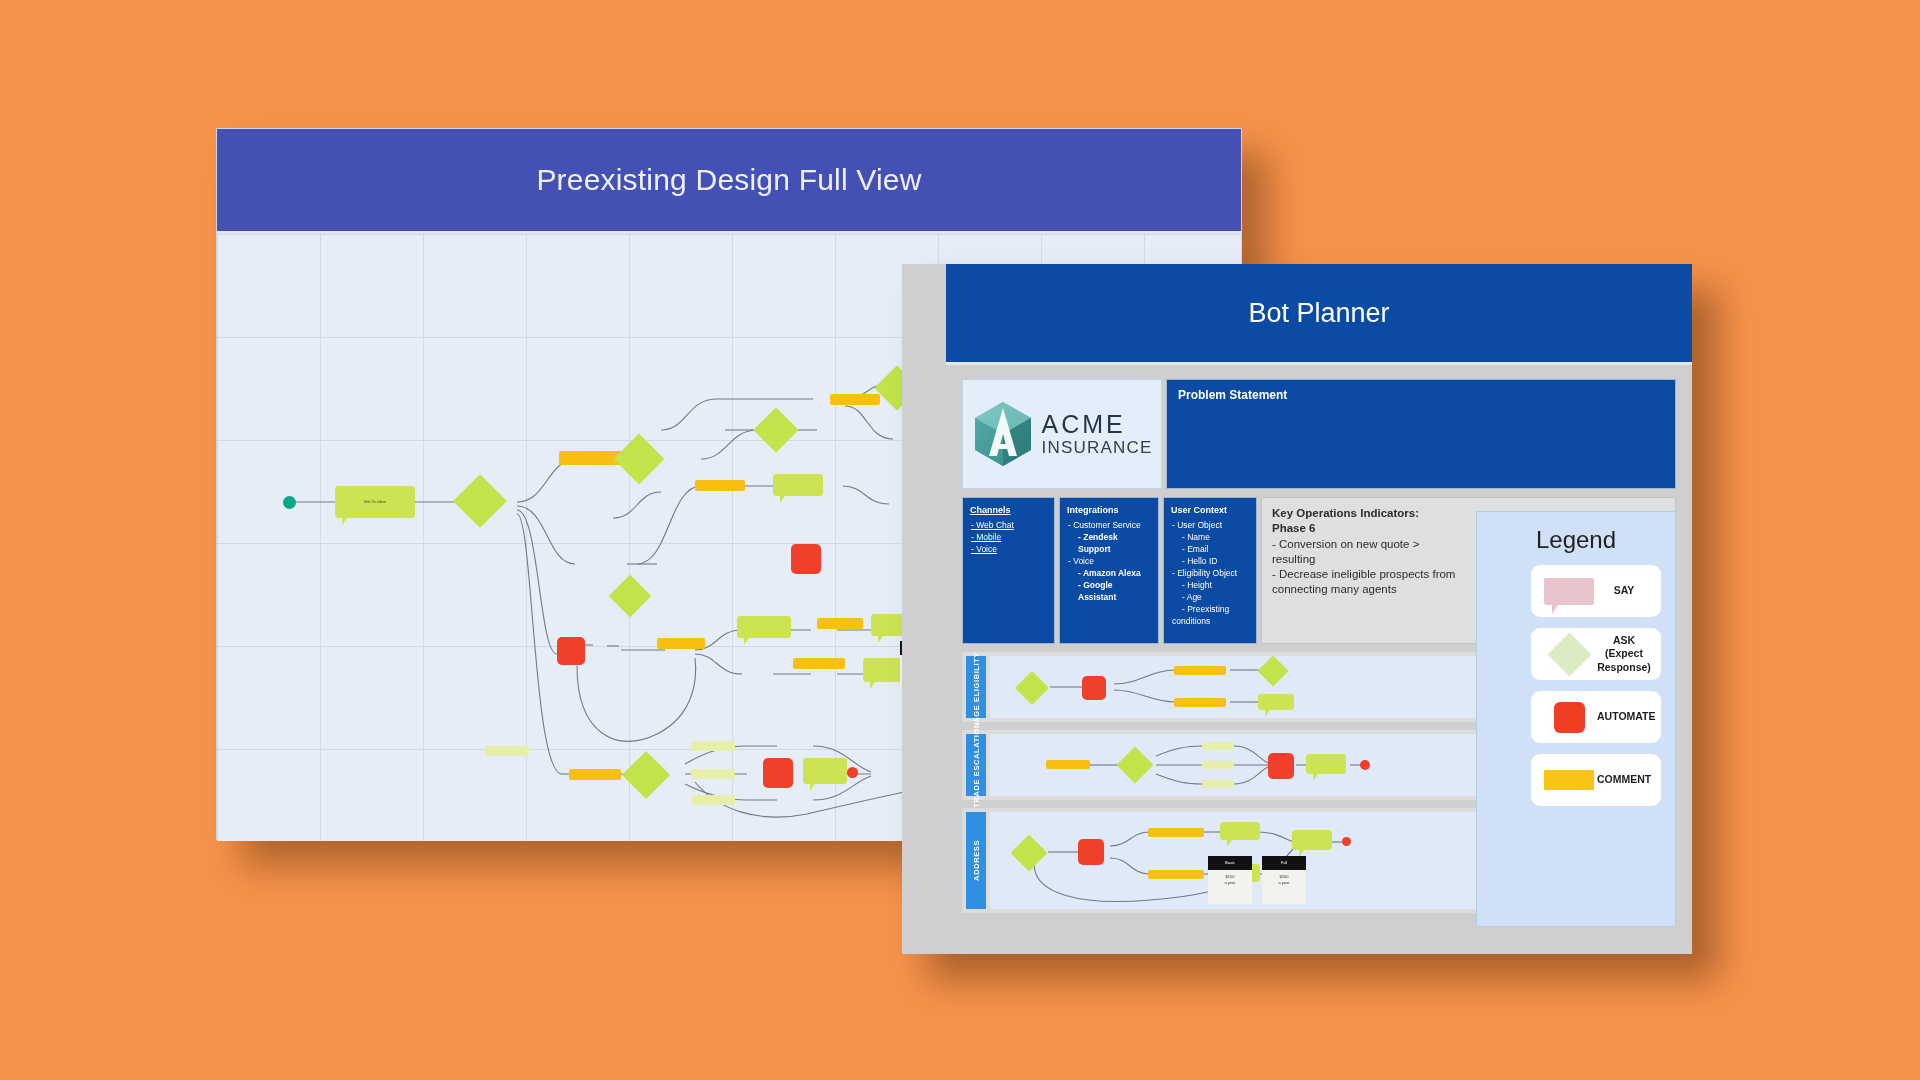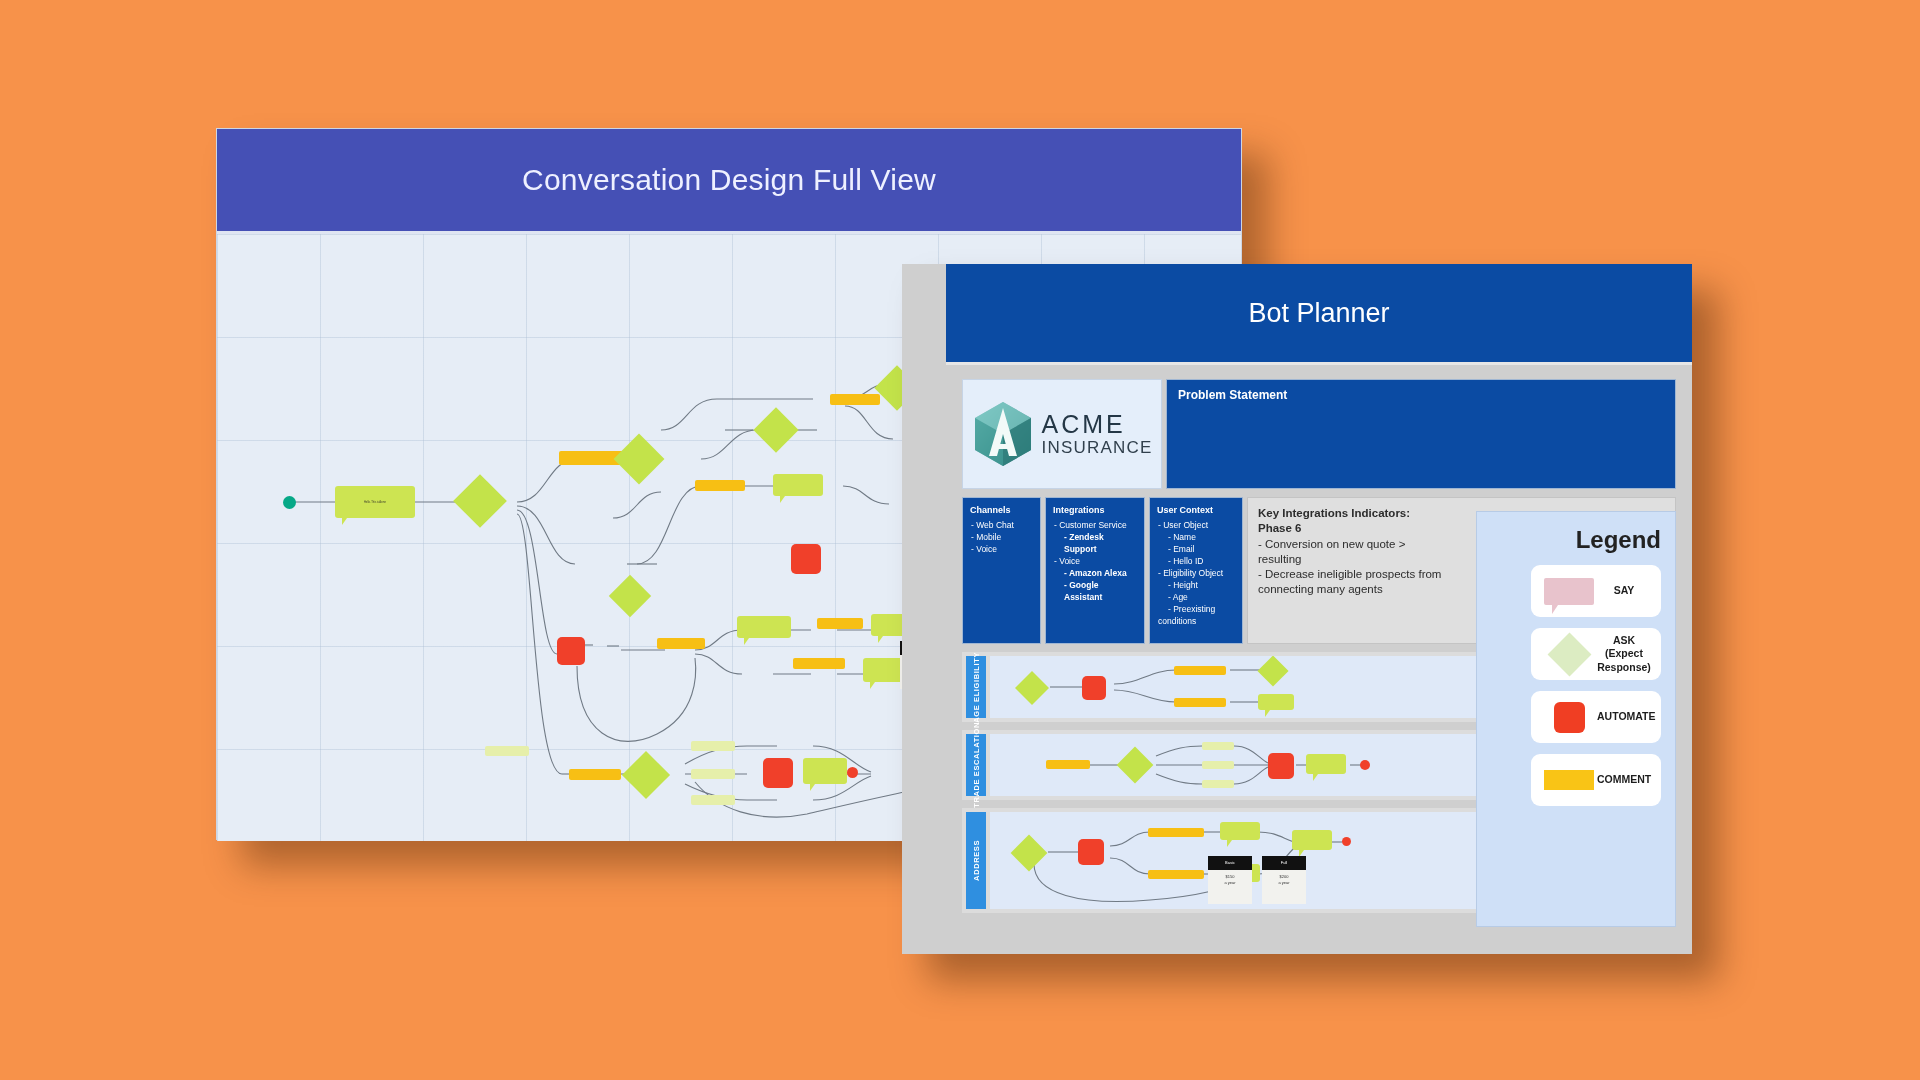--- a/index.html
+++ b/index.html
@@ -67,39 +67,39 @@
   .prob p{ margin:0; font-size:12px; line-height:1.32;}
 
   
   .inforow{ display:flex; gap:4px; margin-top:8px; height:147px; }
   .ibox{ background:#0b4ba3; color:#fff; padding:6px 7px; box-sizing:border-box;
          border:1px solid #9fb6d3; font-size:8.5px; line-height:1.42;}
   .ibox h5{ margin:0 0 2px 0; font-size:9px; font-weight:bold;}
   .ibox .lv1{ padding-left:1px; }
   .ibox .lv2{ padding-left:11px; }
   .ibox .b{ font-weight:bold; }
-  .ibox-a{ width:79px; } .ibox-b{ width:100px; } .ibox-c{ width:94px; }
+  .ibox-a{ width:93px;text-decoration:underline; } .ibox-b{ width:100px; } .ibox-c{ width:94px; }
   .kpi{ flex:1; background:#dfdfdf; border:1px solid #c4c4c4; padding:8px 10px;
         box-sizing:border-box; color:#2c2c2c; font-size:11.5px; line-height:1.33;}
   .kpi .hd{ font-weight:bold; }
 
   
   .lane{ display:flex; margin-top:8px; height:70px; background:#dcdcdc; padding:4px; box-sizing:border-box;}
   .lane-tab{ width:20px; background:#2f8fe0; color:#fff; display:flex; align-items:center; justify-content:center;}
   .lane-tab span{ writing-mode:vertical-rl; transform:rotate(180deg); font-size:7.5px; font-weight:bold; letter-spacing:.6px; white-space:nowrap;}
   .lane-body{ flex:1; margin-left:4px; background:#dfe9f8; position:relative; overflow:hidden; }
   .lane.tall{ height:105px; }
 
   
   #legend{
     position:absolute; right:16px; top:146px; width:200px; height:416px;
     background:#cfe0f7; border:1px solid #b7cbe6; box-sizing:border-box;
     padding:12px 14px;
   }
-  #legend .ttl{ text-align:right; font-size:24px; font-weight:bold; color:#222; margin:2px 0 11px;}
+  #legend .ttl{ text-align:center; font-size:24px; font-weight:normal; color:#222; margin:2px 0 11px;}
   .lg-item{ background:#fff; border-radius:9px; height:52px; margin-bottom:11px;
             display:flex; align-items:center; padding:0 10px; box-sizing:border-box;margin-left:40px;}
   .lg-swatch{ width:56px; flex:0 0 auto; display:flex; align-items:center; justify-content:center;}
   .lg-label{ flex:1; text-align:center; font-size:10.5px; font-weight:bold; color:#1d1d1d; line-height:1.25;}
 
   .sh-say{ width:50px;height:27px;background:#e8c3cc;border-radius:2px;position:relative;}
   .sh-say:after{content:"";position:absolute;left:8px;bottom:-9px;border-left:6px solid #e8c3cc;border-bottom:9px solid transparent;border-right:5px solid transparent;}
   .sh-ask{ width:31px;height:31px;background:#dcecc2;transform:rotate(45deg);}
   .sh-nlu{ width:50px;height:22px;background:#dfe9bd;}
   .sh-auto{ width:31px;height:31px;background:#f03e23;border-radius:6px;}
@@ -121,21 +121,21 @@
   svg.edges path{ fill:none; stroke:#707a85; stroke-width:1.1; }
   .txt-tiny{ font-size:2.6px; color:#3a3a2a; line-height:1.25; text-align:center;
              overflow:hidden; display:flex; align-items:center; justify-content:center; height:100%; padding:1px;}
   .pt{ font-size:4px; color:#fff; text-align:center; line-height:1.4;}
   .pb{ font-size:4px; color:#333; text-align:center; line-height:1.4;}
 </style>
 </head>
 <body>
 
 <div id="card-convo">
-  <div class="hdr">Conversation Design Full View</div>
+  <div class="hdr">Preexisting Design Full View</div>
   <div class="canvas">
 
     <svg class="edges" width="1026" height="607">
       <path d="M78,268 L120,268"></path>
       <path d="M196,268 L238,268"></path>
       <path d="M300,268 C330,268 330,225 360,225 L405,225"></path>
       <path d="M300,272 C330,272 330,330 358,330"></path>
       <path d="M300,276 C322,276 322,420 340,420"></path>
       <path d="M300,280 C316,280 316,540 345,540"></path>
       <path d="M484,225 C510,225 512,196 540,196"></path>
@@ -294,21 +294,21 @@
         <div class="lv2">- Name</div>
         <div class="lv2">- Email</div>
         <div class="lv2">- Hello ID</div>
         <div class="lv1">- Eligibility Object</div>
         <div class="lv2">- Height</div>
         <div class="lv2">- Age</div>
         <div class="lv2">- Preexisting</div>
         <div class="lv1">conditions</div>
       </div>
       <div class="kpi">
-        <div class="hd">Key Integrations Indicators:</div>
+        <div class="hd">Key Operations Indicators:</div>
         <div class="hd">Phase 6</div>
         <div>   - Conversion on new quote &gt;</div>
         <div>resulting</div>
         <div>   - Decrease ineligible prospects from</div>
         <div>connecting many agents</div>
       </div>
     </div>
 
     <div class="lane">
       <div class="lane-tab">

